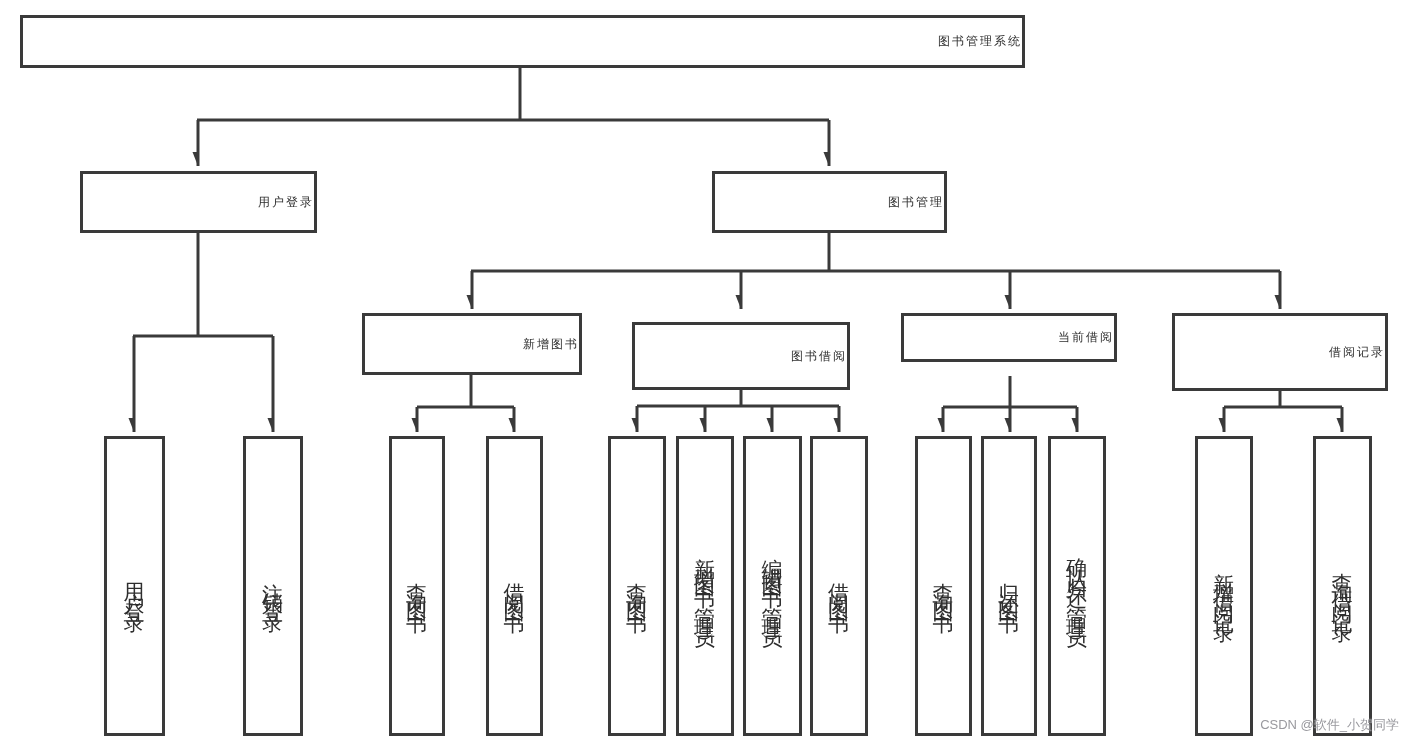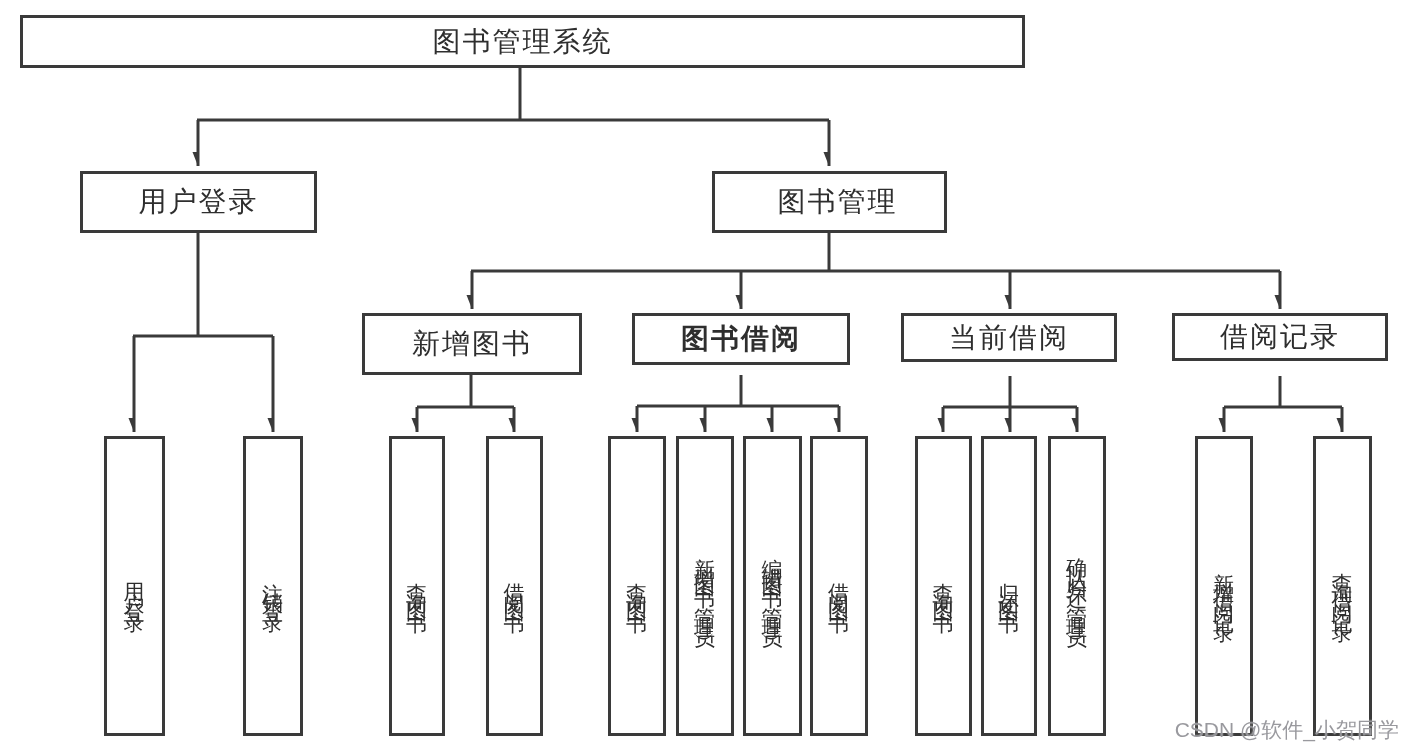--- a/index.html
+++ b/index.html
@@ -24,39 +24,40 @@
     position: absolute;
     box-sizing: border-box;
     border: 3px solid #3a3a3a;
     background: #ffffff;
     display: flex;
     align-items: center;
     justify-content: center;
     color: #2e2e2e;
   }
   .h-node {
-    font-size: 28px;
+    font-size: 12px;
     letter-spacing: 2px;
     white-space: nowrap;
+    justify-content: flex-end;
   }
   .v-node {
     font-size: 21px;
   }
   .v-label {
     writing-mode: vertical-rl;
     text-orientation: mixed;
     letter-spacing: 10px;
     line-height: 1;
     white-space: nowrap;
   }
   .watermark {
     position: absolute;
     top: 716px;
     right: 6px;
-    font-size: 21px;
+    font-size: 13px;
     color: rgba(148, 148, 153, 0.95);
     text-shadow: 0 0 2px rgba(255,255,255,0.8);
     white-space: nowrap;
     z-index: 5;
   }
 </style>
 </head>
 <body>
 
 <div id="stage">
@@ -118,27 +119,27 @@
   <div class="node h-node" style="left:80px; top:171px; width:237px; height:62px;">
     <span>用户登录</span>
   </div>
   <div class="node h-node" style="left:712px; top:171px; width:235px; height:62px;padding-left:16px;">
     <span>图书管理</span>
   </div>
 
   <div class="node h-node" style="left:362px; top:313px; width:220px; height:62px;">
     <span>新增图书</span>
   </div>
-  <div class="node h-node" style="left:632px; top:313px; width:218px; height:52px;font-weight:bold;">
+  <div class="node h-node" style="left:632px; top:322px; width:218px; height:68px;">
     <span>图书借阅</span>
   </div>
   <div class="node h-node" style="left:901px; top:313px; width:216px; height:49px;">
     <span>当前借阅</span>
   </div>
-  <div class="node h-node" style="left:1172px; top:313px; width:216px; height:48px;">
+  <div class="node h-node" style="left:1172px; top:313px; width:216px; height:78px;">
     <span>借阅记录</span>
   </div>
 
   <div class="node v-node" style="left:104px; top:436px; width:61px; height:300px;">
     <span class="v-label">用户登录</span>
   </div>
   <div class="node v-node" style="left:243px; top:436px; width:60px; height:300px;">
     <span class="v-label">注销登录</span>
   </div>
 

